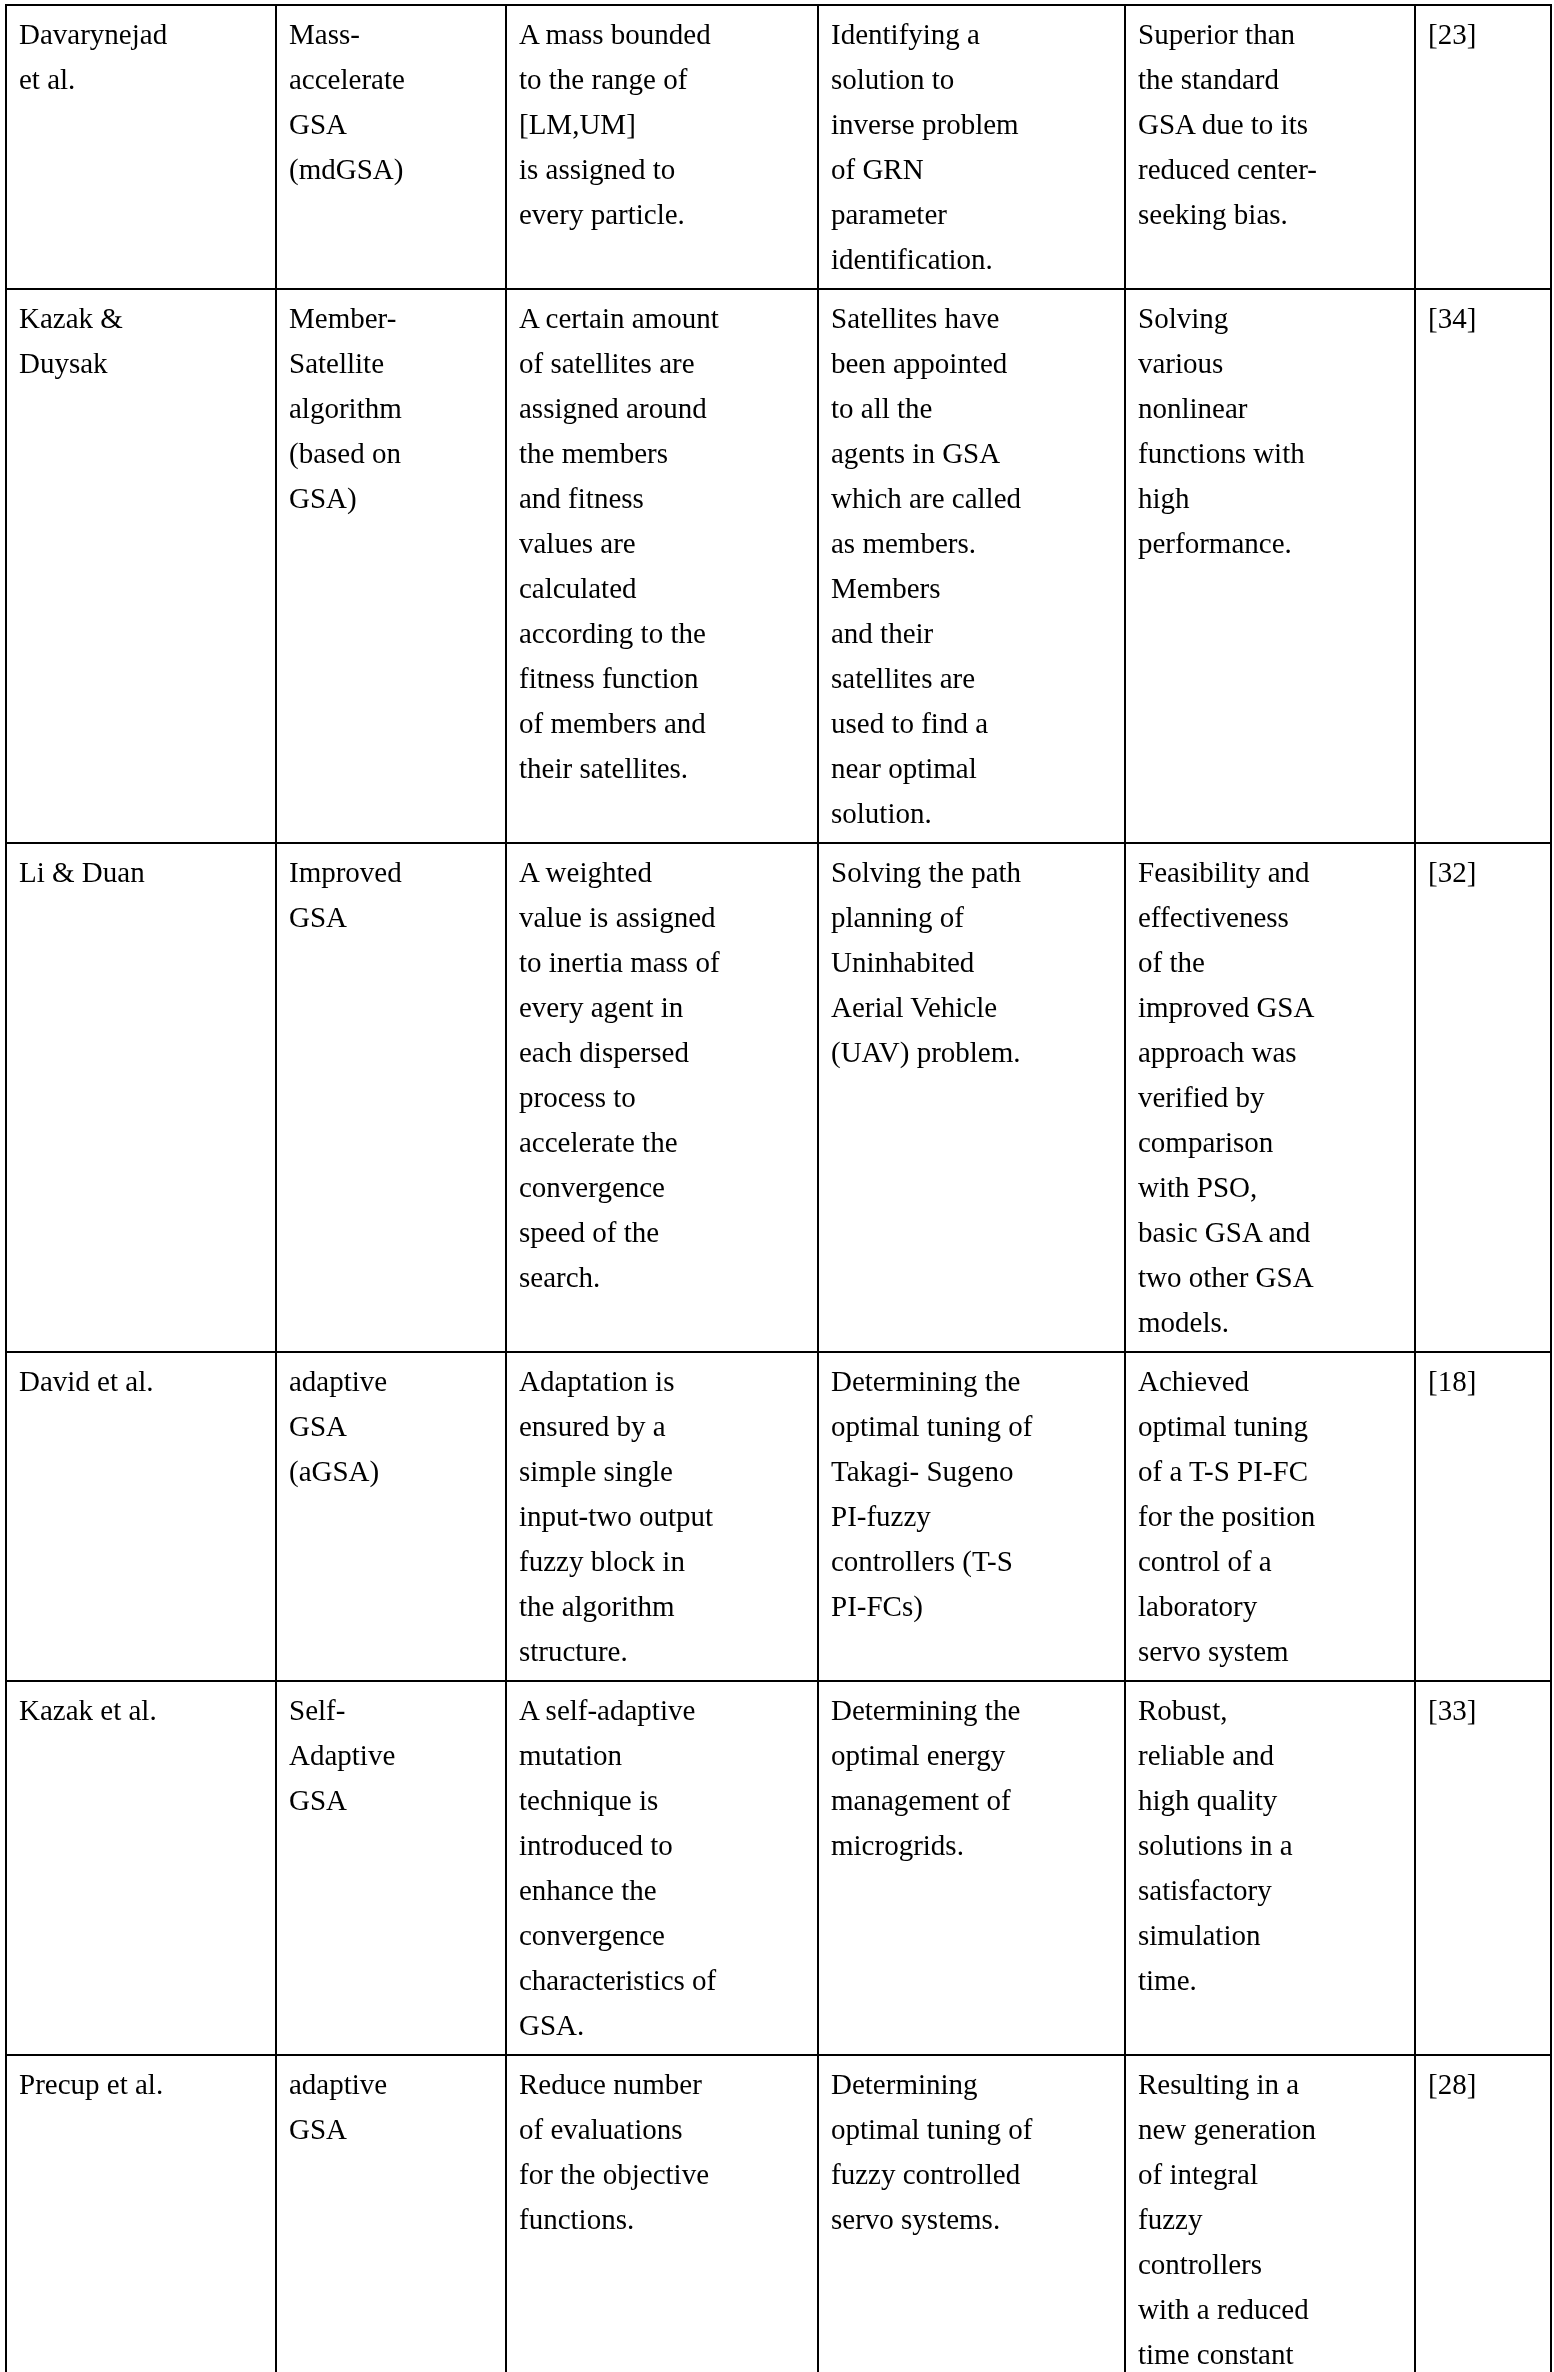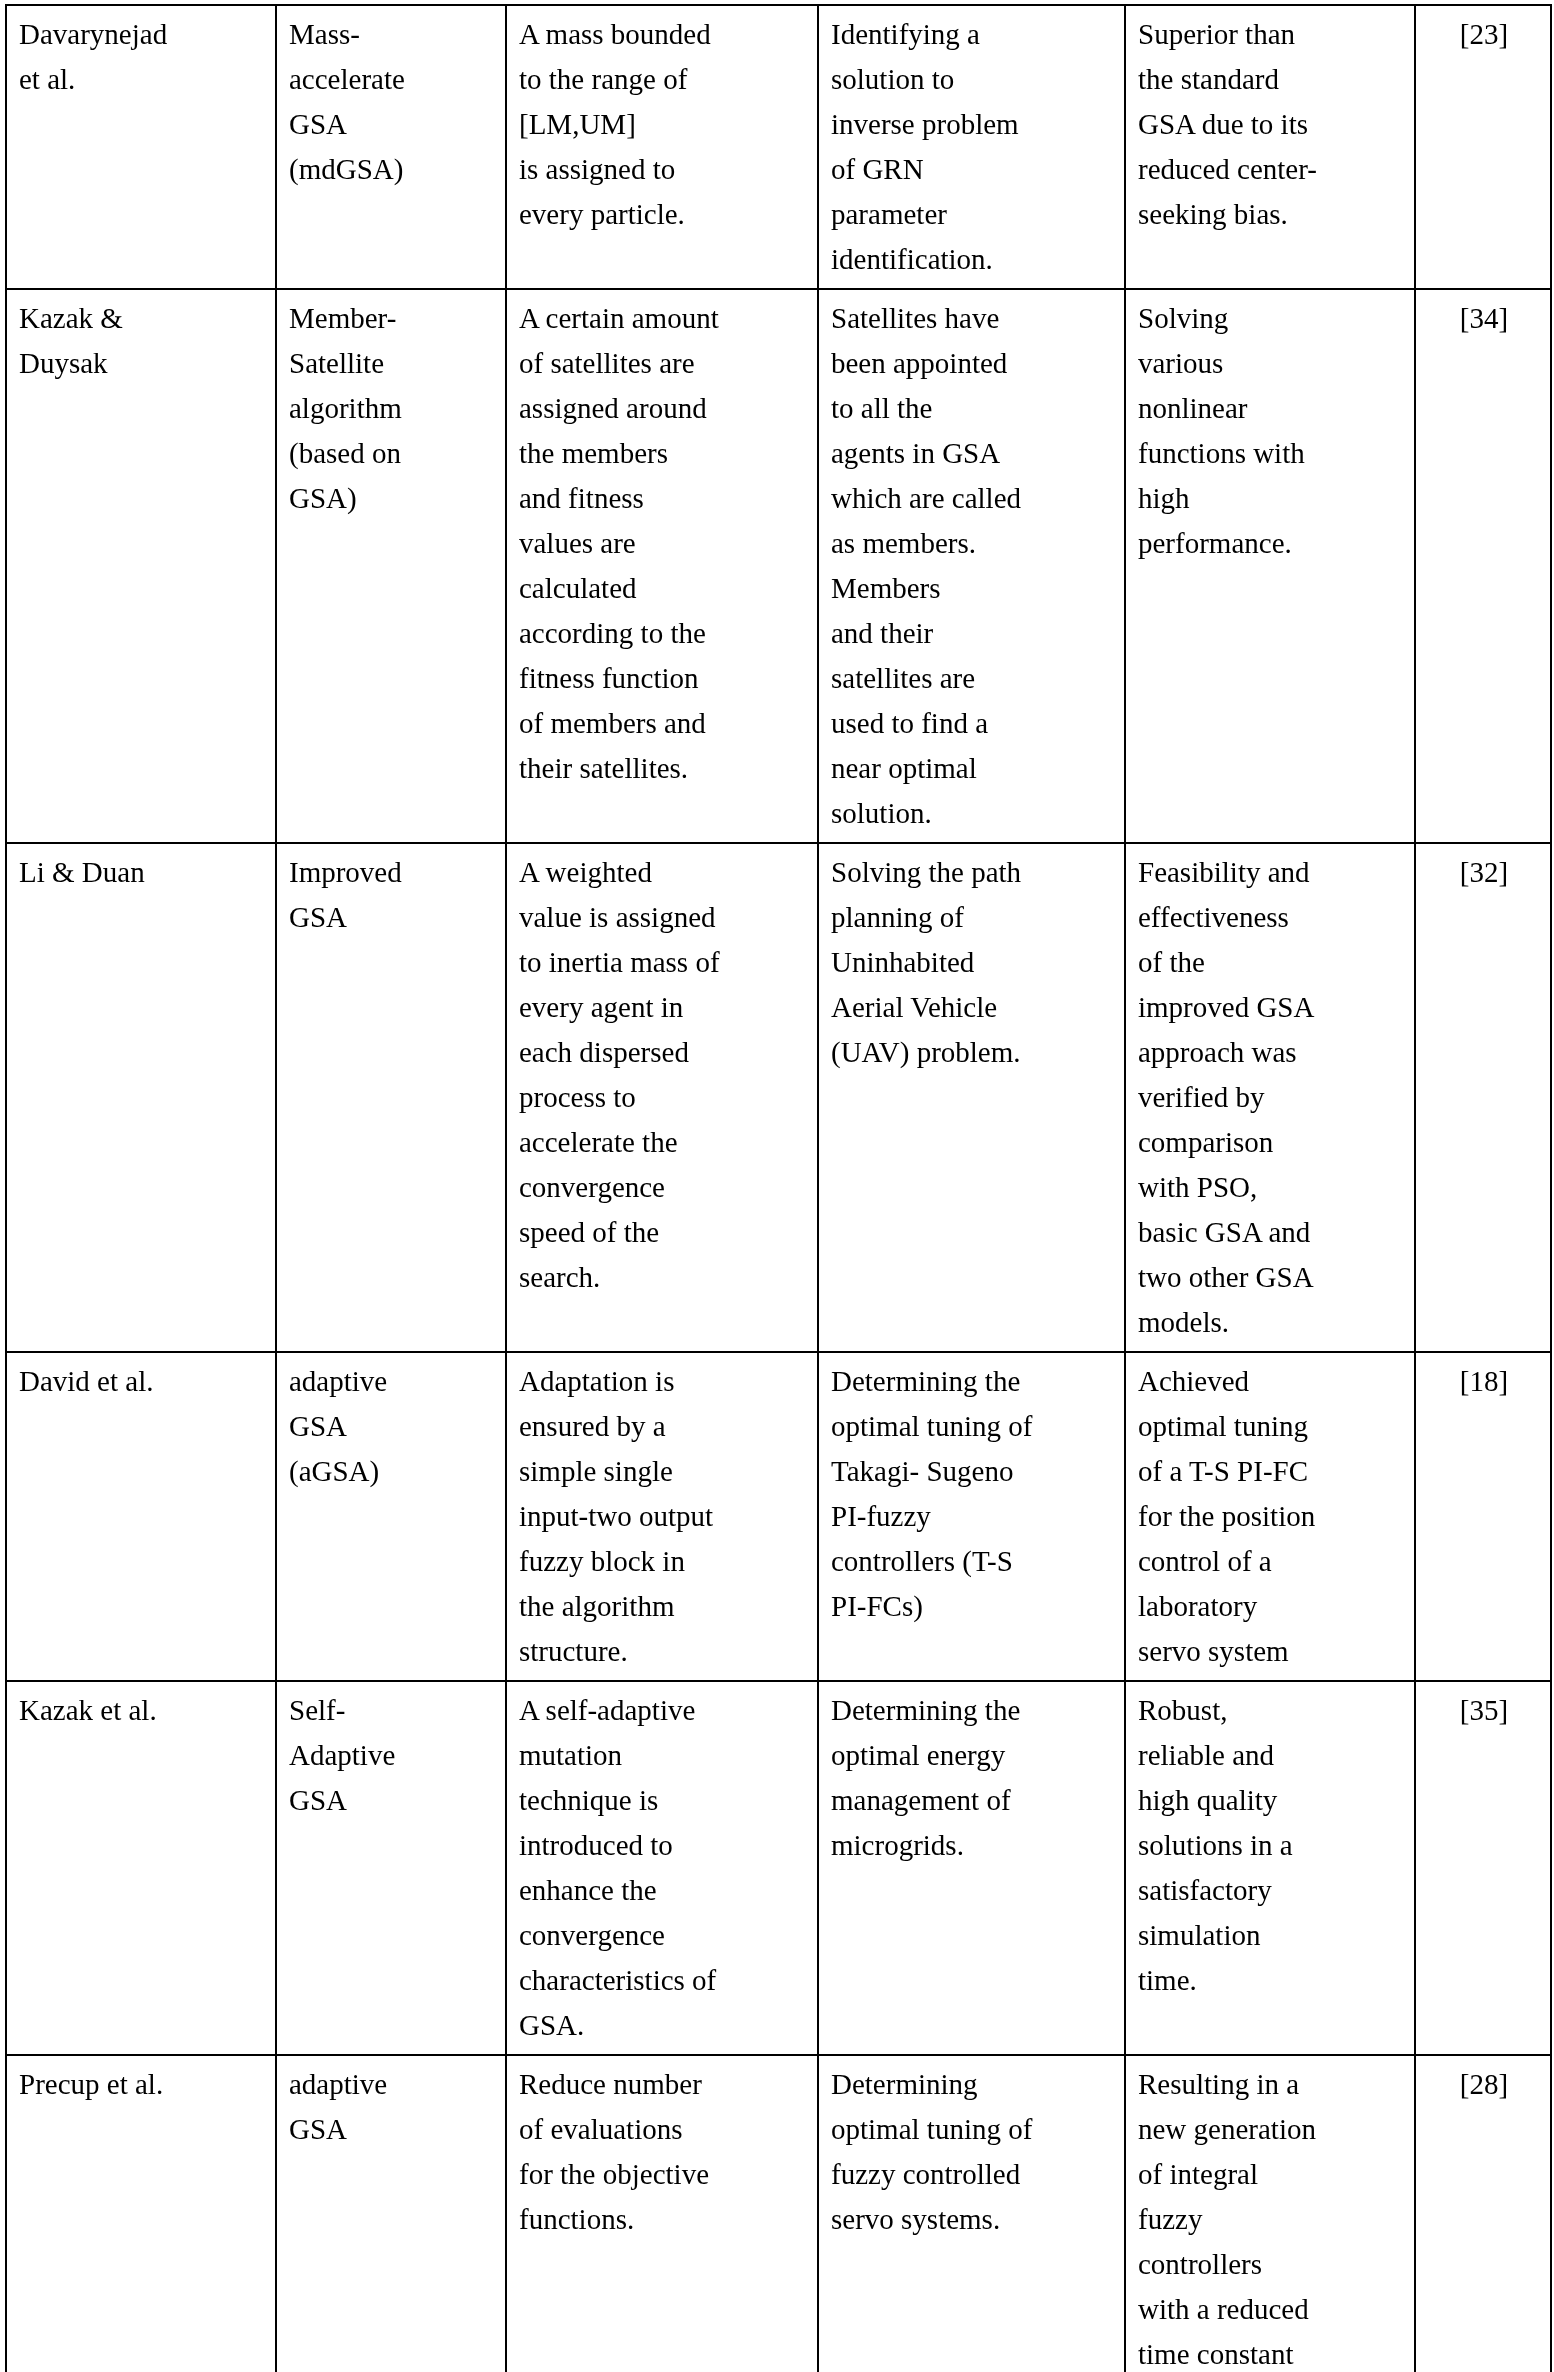--- a/index.html
+++ b/index.html
@@ -33,21 +33,21 @@
     hyphens: none;
   }
   col.c-author   { width: 270px; }
   col.c-variant  { width: 230px; }
   col.c-mechanism{ width: 312px; }
   col.c-problem  { width: 307px; }
   col.c-outcome  { width: 290px; }
   col.c-ref      { width: 136px; }
 
   td.cell-ref {
-    text-align: center;
+    text-align: left;
     padding-left: 16px;
   }
   .cell-text {
     display: block;
     white-space: pre-line;
   }
 </style>
 </head>
 <body>
 
@@ -265,21 +265,21 @@
       <td class="cell-outcome">
           <span class="cell-text">Robust,
 reliable and
 high quality
 solutions in a
 satisfactory
 simulation
 time.</span>
         </td>
       <td class="cell-ref">
-          <span class="cell-text">[35]</span>
+          <span class="cell-text">[33]</span>
         </td>
     </tr>
 
     <tr>
       <td class="cell-author">
           <span class="cell-text">Precup et al.</span>
         </td>
       <td class="cell-variant">
           <span class="cell-text">adaptive
 GSA</span>

